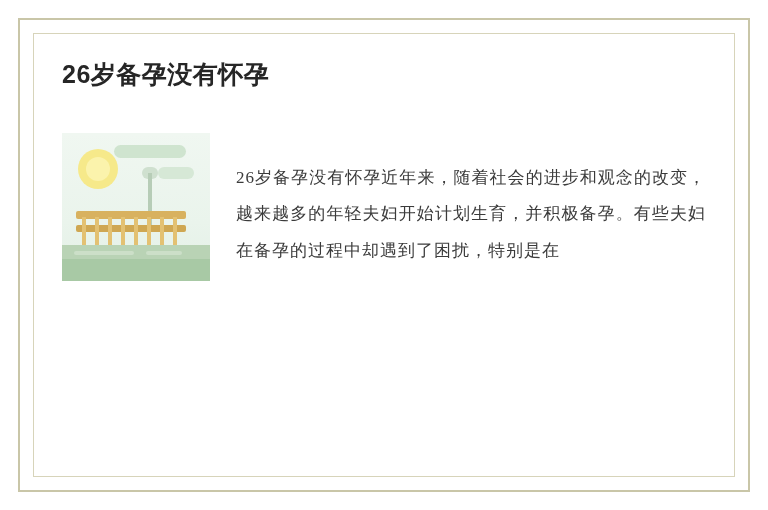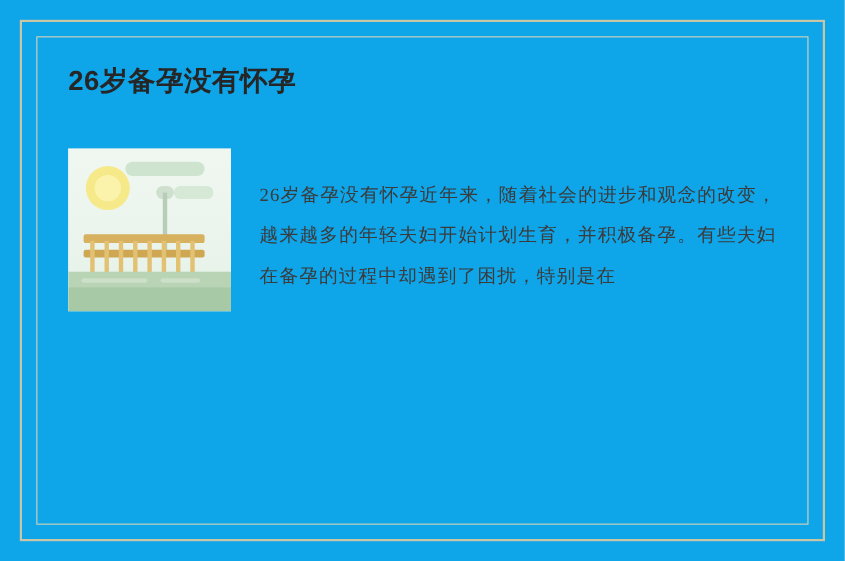--- a/index.html
+++ b/index.html
@@ -10,21 +10,21 @@
     width: 768px;
     height: 510px;
     background: #f4f2e4;
     font-family: "Liberation Sans", sans-serif;
     overflow: hidden;
   }
   .page {
     position: relative;
     width: 768px;
     height: 510px;
-    background: #0ea5e9;
+    background: #ffffff;
     box-sizing: border-box;
   }
   .outer-border {
     position: absolute;
     left: 18px;
     top: 18px;
     right: 18px;
     bottom: 18px;
     border: 2px solid #c9c6a8;
     box-sizing: border-box;
@@ -49,21 +49,21 @@
     font-size: 25px;
     font-weight: bold;
     color: #262626;
     letter-spacing: 0.5px;
     line-height: 1.3;
     margin: 0 0 42px 0;
     font-family: "Liberation Sans", sans-serif;
   }
   .article-body {
     display: flex;
-    align-items: center;
+    align-items: flex-start;
   }
   .thumb {
     width: 148px;
     height: 148px;
     flex: 0 0 148px;
     margin-right: 26px;
     position: relative;
     overflow: hidden;
     background: linear-gradient(to bottom, #eef6f0 0%, #e9f3ec 55%, #dfeee3 100%);
   }

